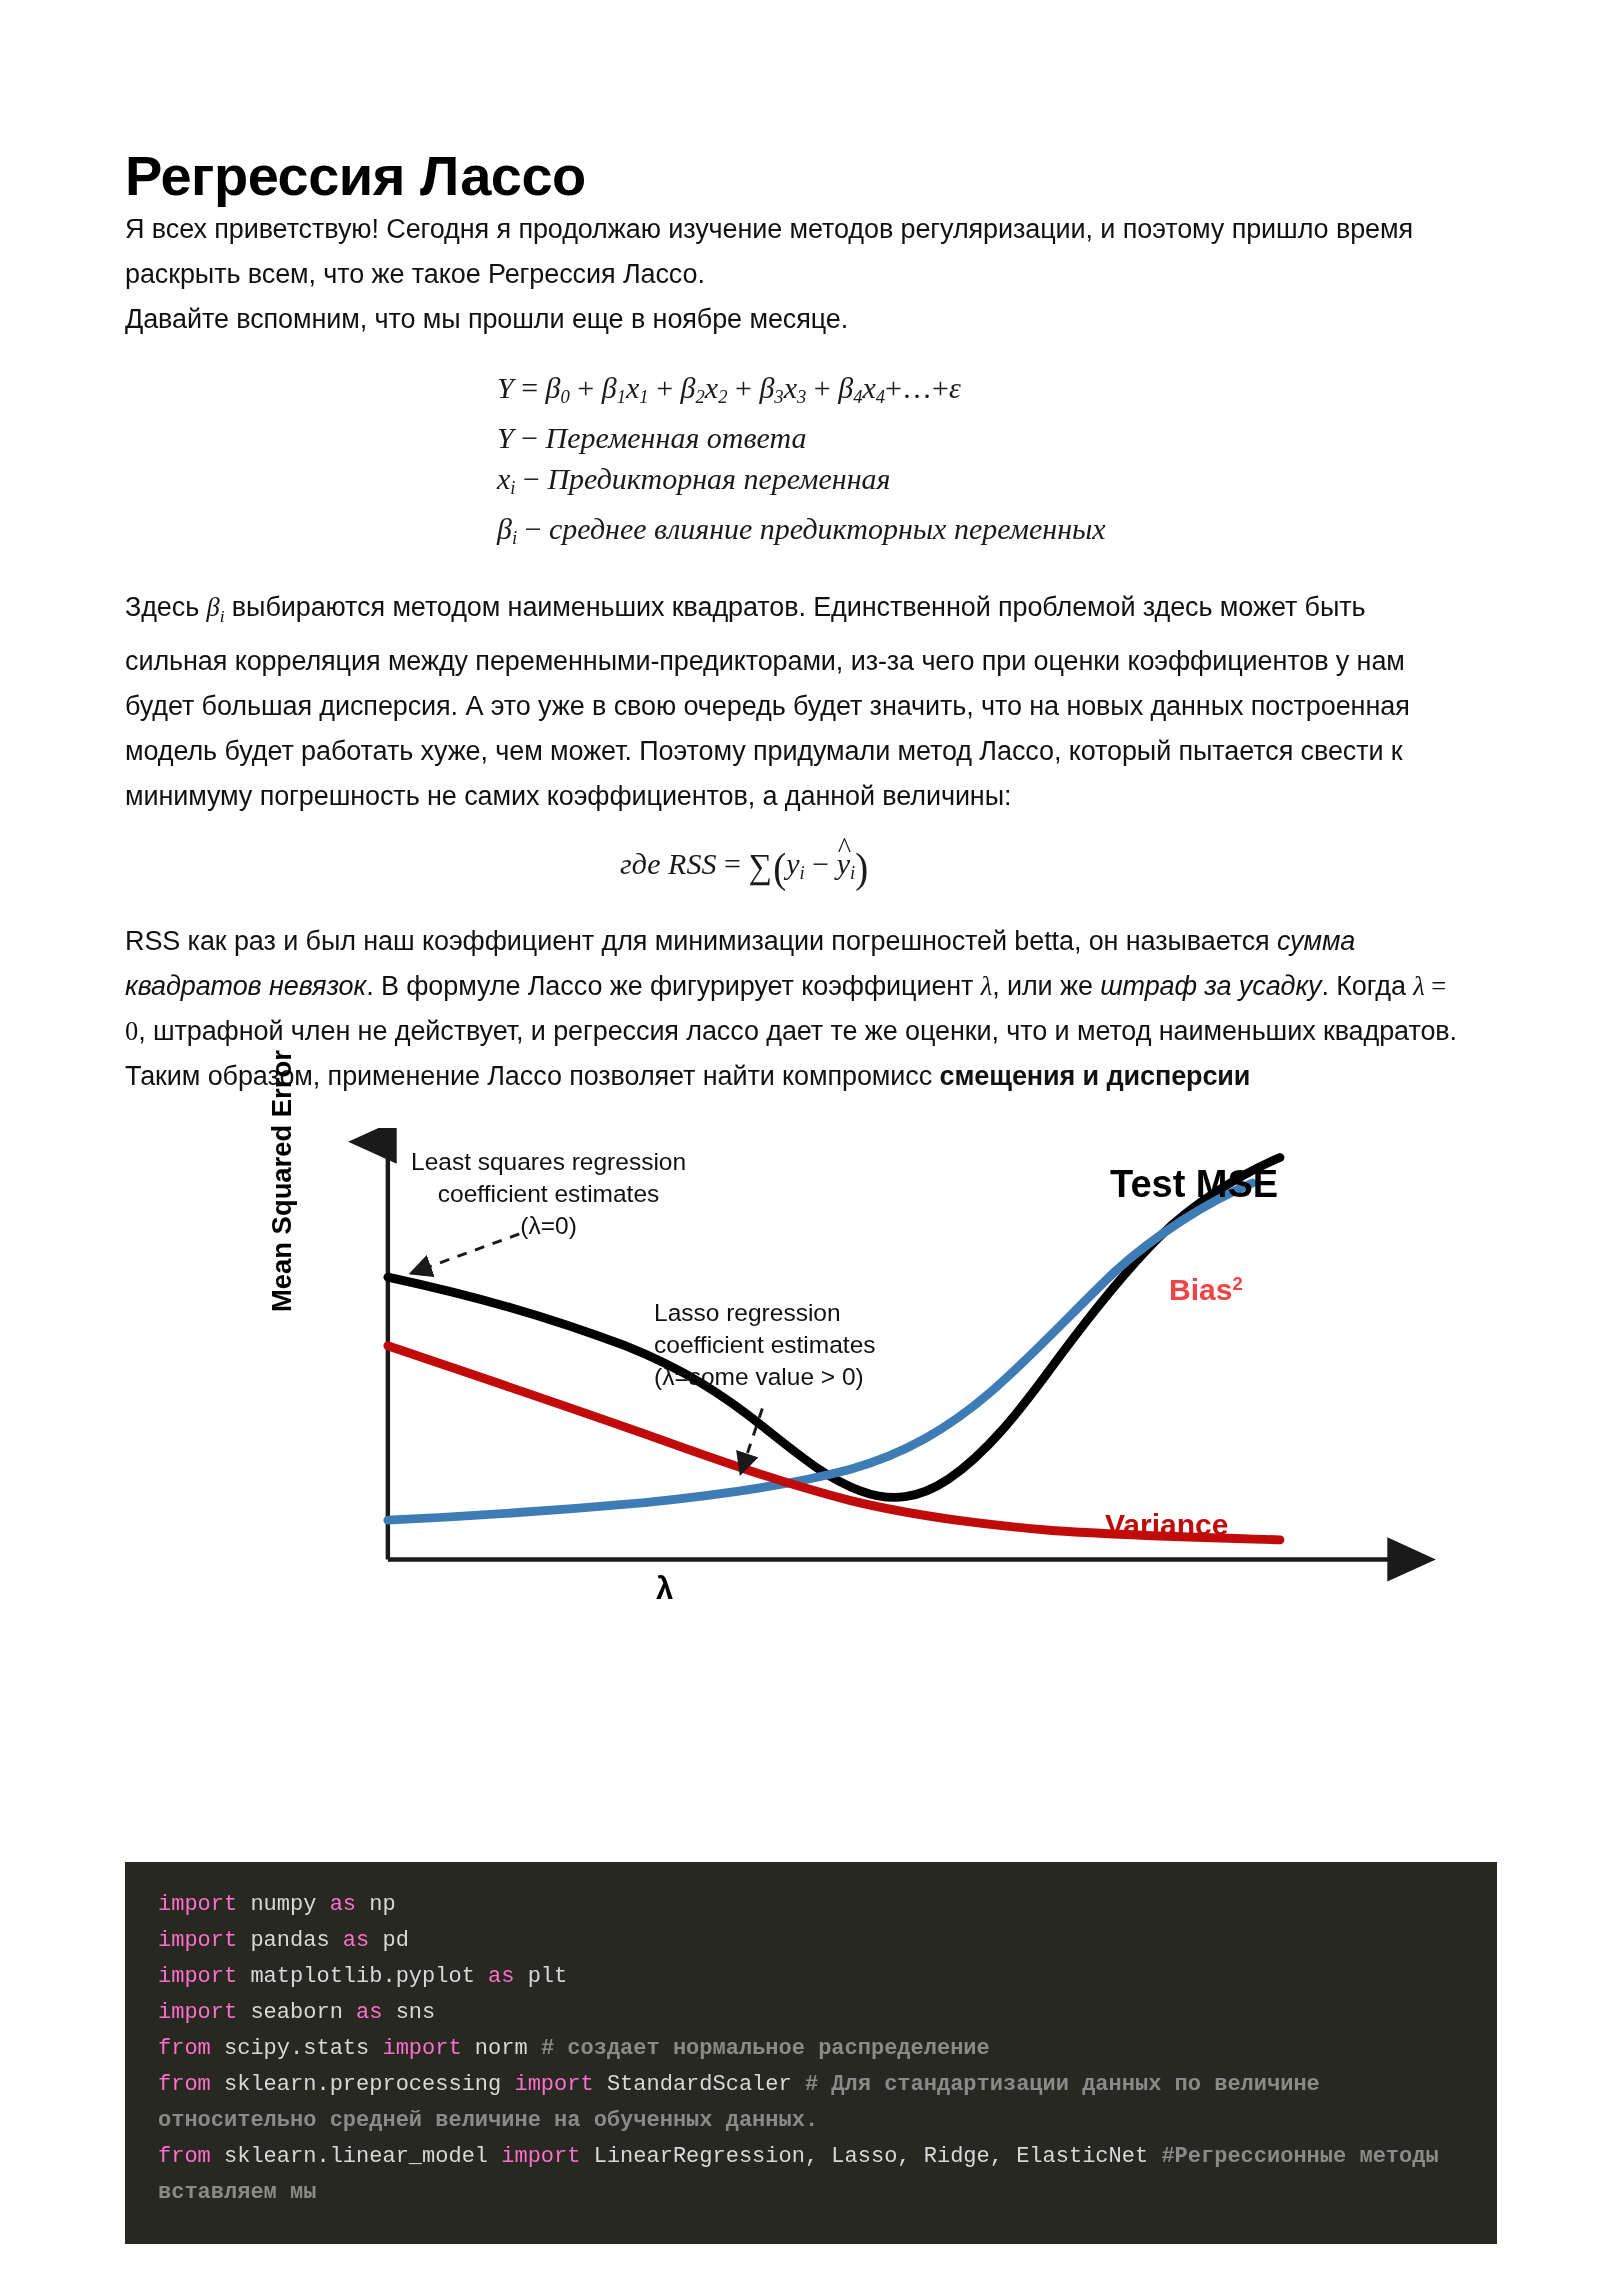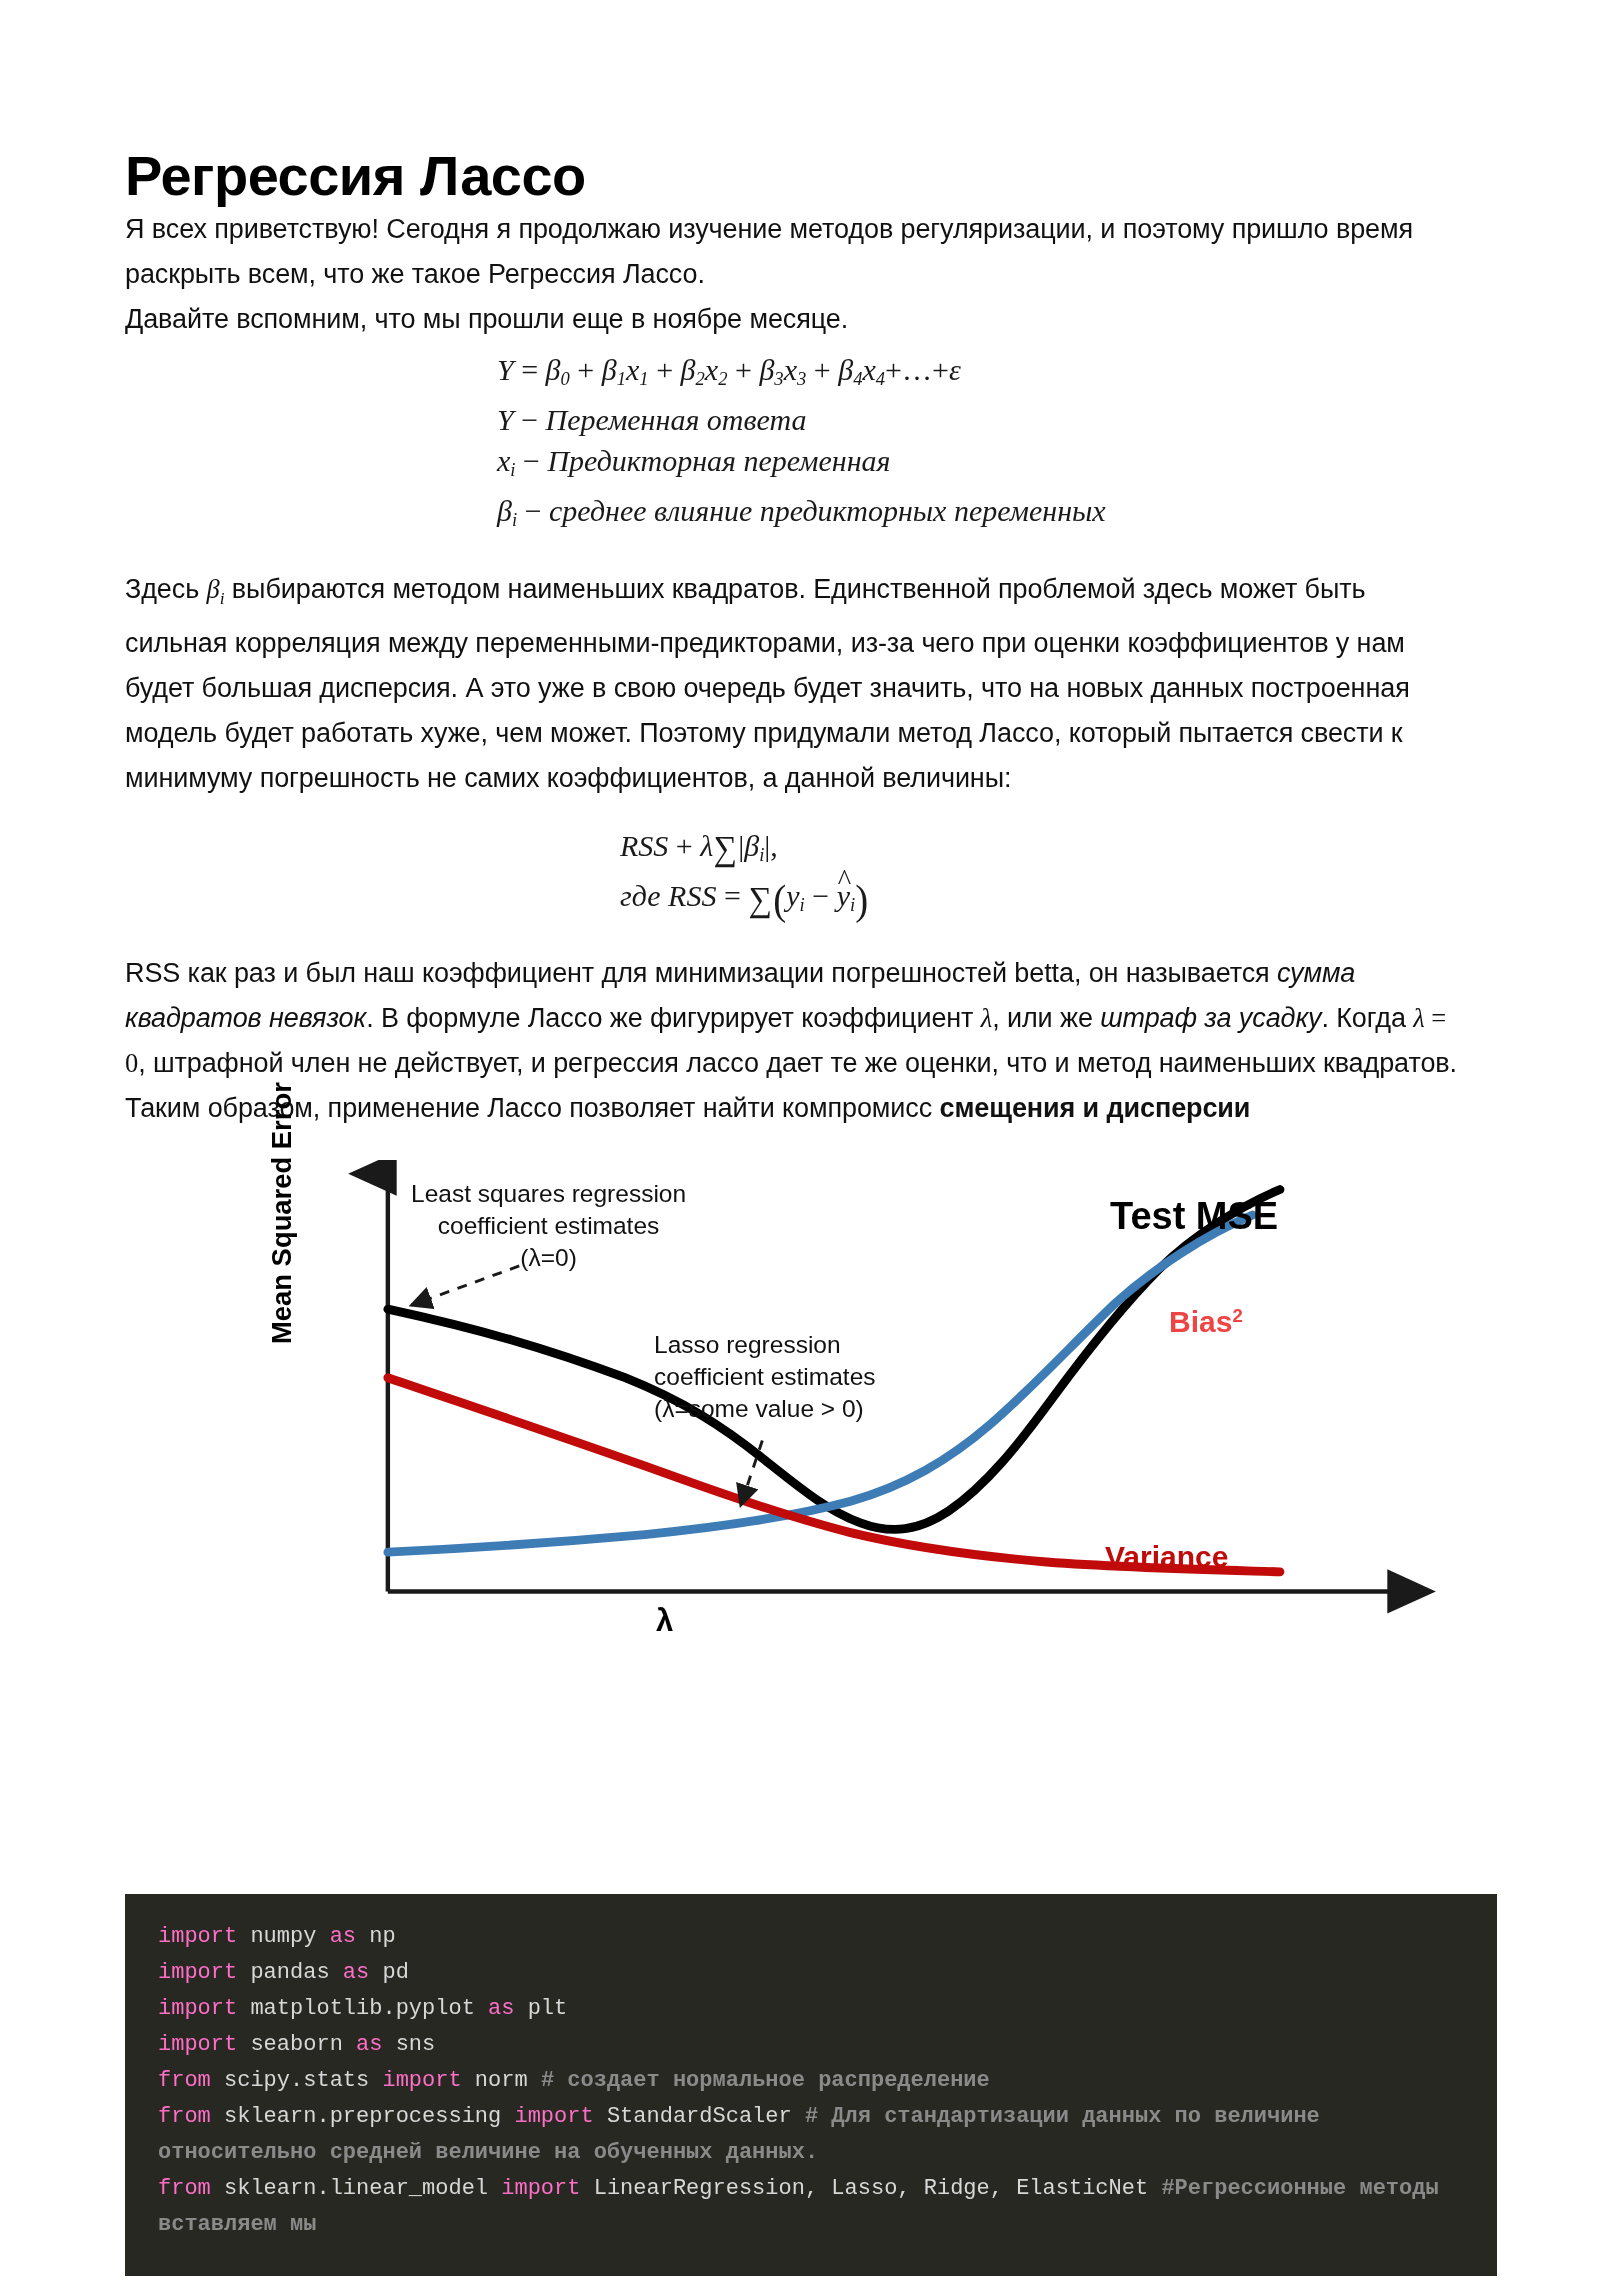--- a/index.html
+++ b/index.html
@@ -82,21 +82,21 @@
     white-space: nowrap;
   }
   .math-block .it { font-style: italic; }
   .math-block .up { font-style: normal; }
   .math-block sub {
     font-size: 0.62em;
     vertical-align: -0.28em;
     font-style: italic;
   }
   .mblock1 {
-    margin-top: 7px;
+    margin-top: 25px;
     padding-left: 372px;
   }
   .mblock2 {
     margin-top: 23.5px;
     padding-left: 495px;
   }
   .bigop {
     font-size: 35px;
     vertical-align: -0.14em;
     display: inline-block;
@@ -218,23 +218,20 @@
         <span class="it">β<sub>i</sub></span> <span class="up">−</span> <span class="it">среднее влияние предикторных переменных</span>
       </div>
     </div>
 
     <p class="para p2">
       <span>Здесь </span><span class="mi">β<sub>i</sub></span><span> выбираются методом наименьших квадратов. Единственной проблемой здесь может быть сильная корреляция между переменными-предикторами, из-за чего при оценки коэффициентов у нам будет большая дисперсия. А это уже в свою очередь будет значить, что на новых данных построенная модель будет работать хуже, чем может. Поэтому придумали метод Лассо, который пытается свести к минимуму погрешность не самих коэффициентов, а данной величины:</span>
     </p>
 
     <div class="math-block mblock2">
       <div class="mline">
-        <span class="it">RSS</span> <span class="up">+</span> <span class="it">λ</span><span class="bigop up">∑</span><span class="vbar">|</span><span class="it">β<sub>i</sub></span><span class="vbar">|,</span>
-      </div>
-      <div class="mline">
         <span class="it">где</span> <span class="it">RSS</span> <span class="up">=</span> <span class="bigop up">∑</span><span class="bigparen">(</span><span class="it">y<sub>i</sub></span> <span class="up">−</span> <span class="hatwrap"><span class="hat">^</span><span class="it">y<sub>i</sub></span></span><span class="bigparen">)</span>
       </div>
     </div>
 
     <p class="para p3">
       <span>RSS как раз и был наш коэффициент для минимизации погрешностей betta, он называется </span><i>сумма квадратов невязок</i><span>. В формуле Лассо же фигурирует коэффициент </span><span class="mi">λ</span><span>, или же </span><i>штраф за усадку</i><span>. Когда </span><span class="mn"><span class="mi">λ</span> = 0</span><span>, штрафной член не действует, и регрессия лассо дает те же оценки, что и метод наименьших квадратов. Таким образом, применение Лассо позволяет найти компромисс </span><b>смещения и дисперсии</b>
     </p>
 
     <div class="chart-wrap">
       <svg class="chart-svg" width="1147" height="706" viewBox="0 0 1170 720">

